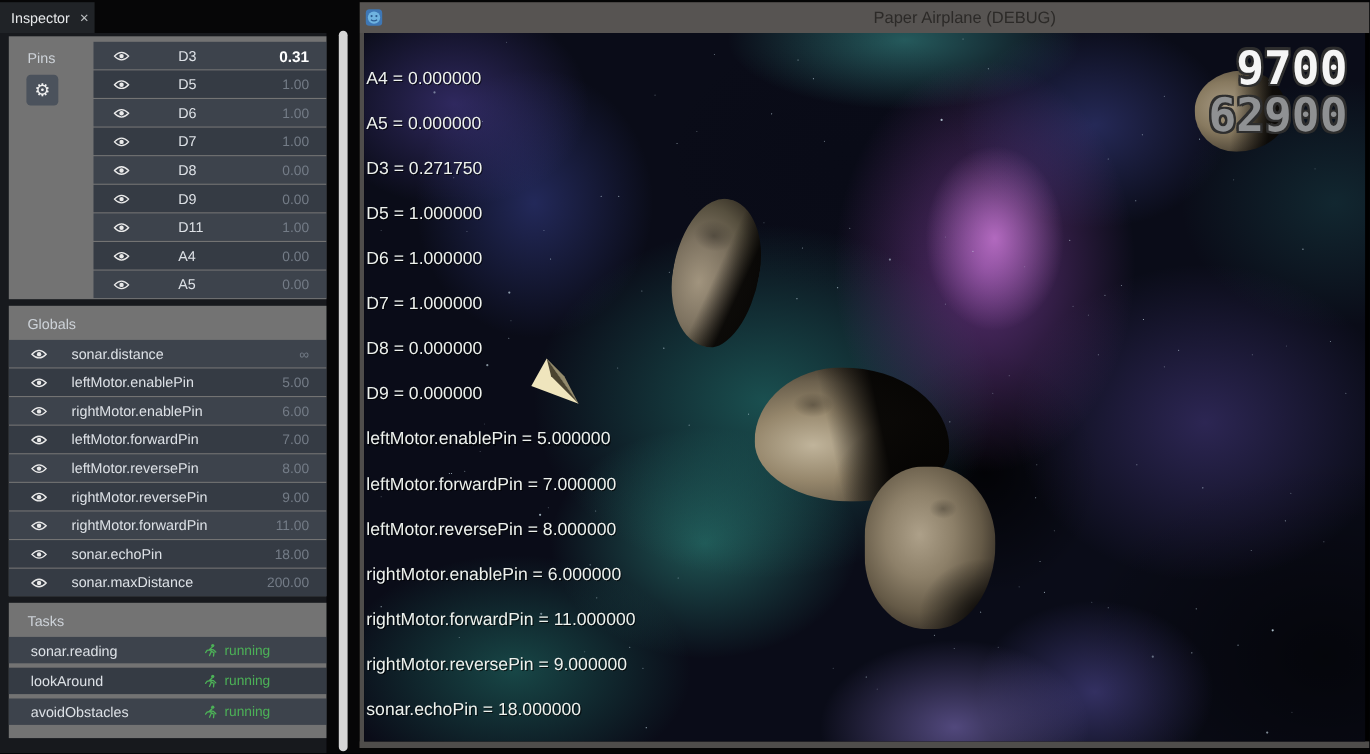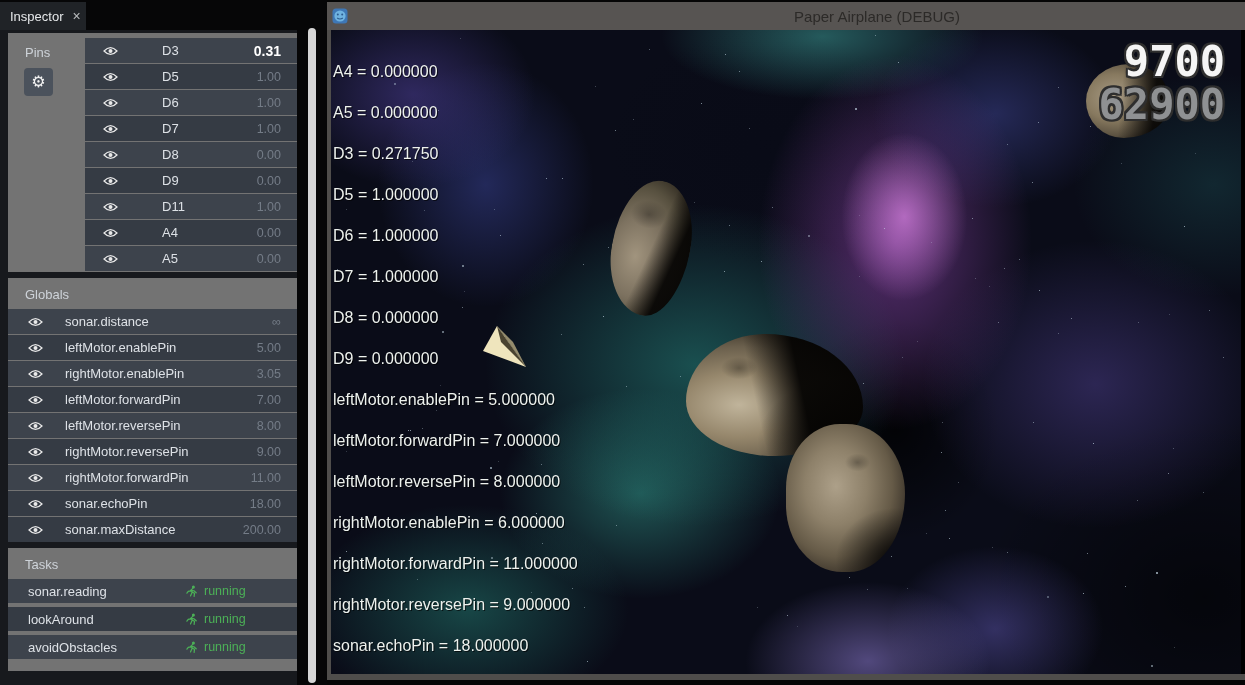--- a/index.html
+++ b/index.html
@@ -269,21 +269,21 @@
             </div>
 
             <div class="row grow even">
               <span class="eye">
                 <svg width="15" height="10" viewBox="0 0 15 10">
                   <path d="M1 5 Q7.5 -1.8 14 5 Q7.5 11.8 1 5 Z" fill="none" stroke="#e9e9e9" stroke-width="1.2"></path>
                   <circle cx="7.5" cy="5" r="2" fill="#e9e9e9"></circle>
                 </svg>
               </span>
               <span class="name">rightMotor.enablePin</span>
-              <span class="val">3.05</span>
+              <span class="val">6.00</span>
             </div>
 
             <div class="row grow odd">
               <span class="eye">
                 <svg width="15" height="10" viewBox="0 0 15 10">
                   <path d="M1 5 Q7.5 -1.8 14 5 Q7.5 11.8 1 5 Z" fill="none" stroke="#e9e9e9" stroke-width="1.2"></path>
                   <circle cx="7.5" cy="5" r="2" fill="#e9e9e9"></circle>
                 </svg>
               </span>
               <span class="name">leftMotor.forwardPin</span>

